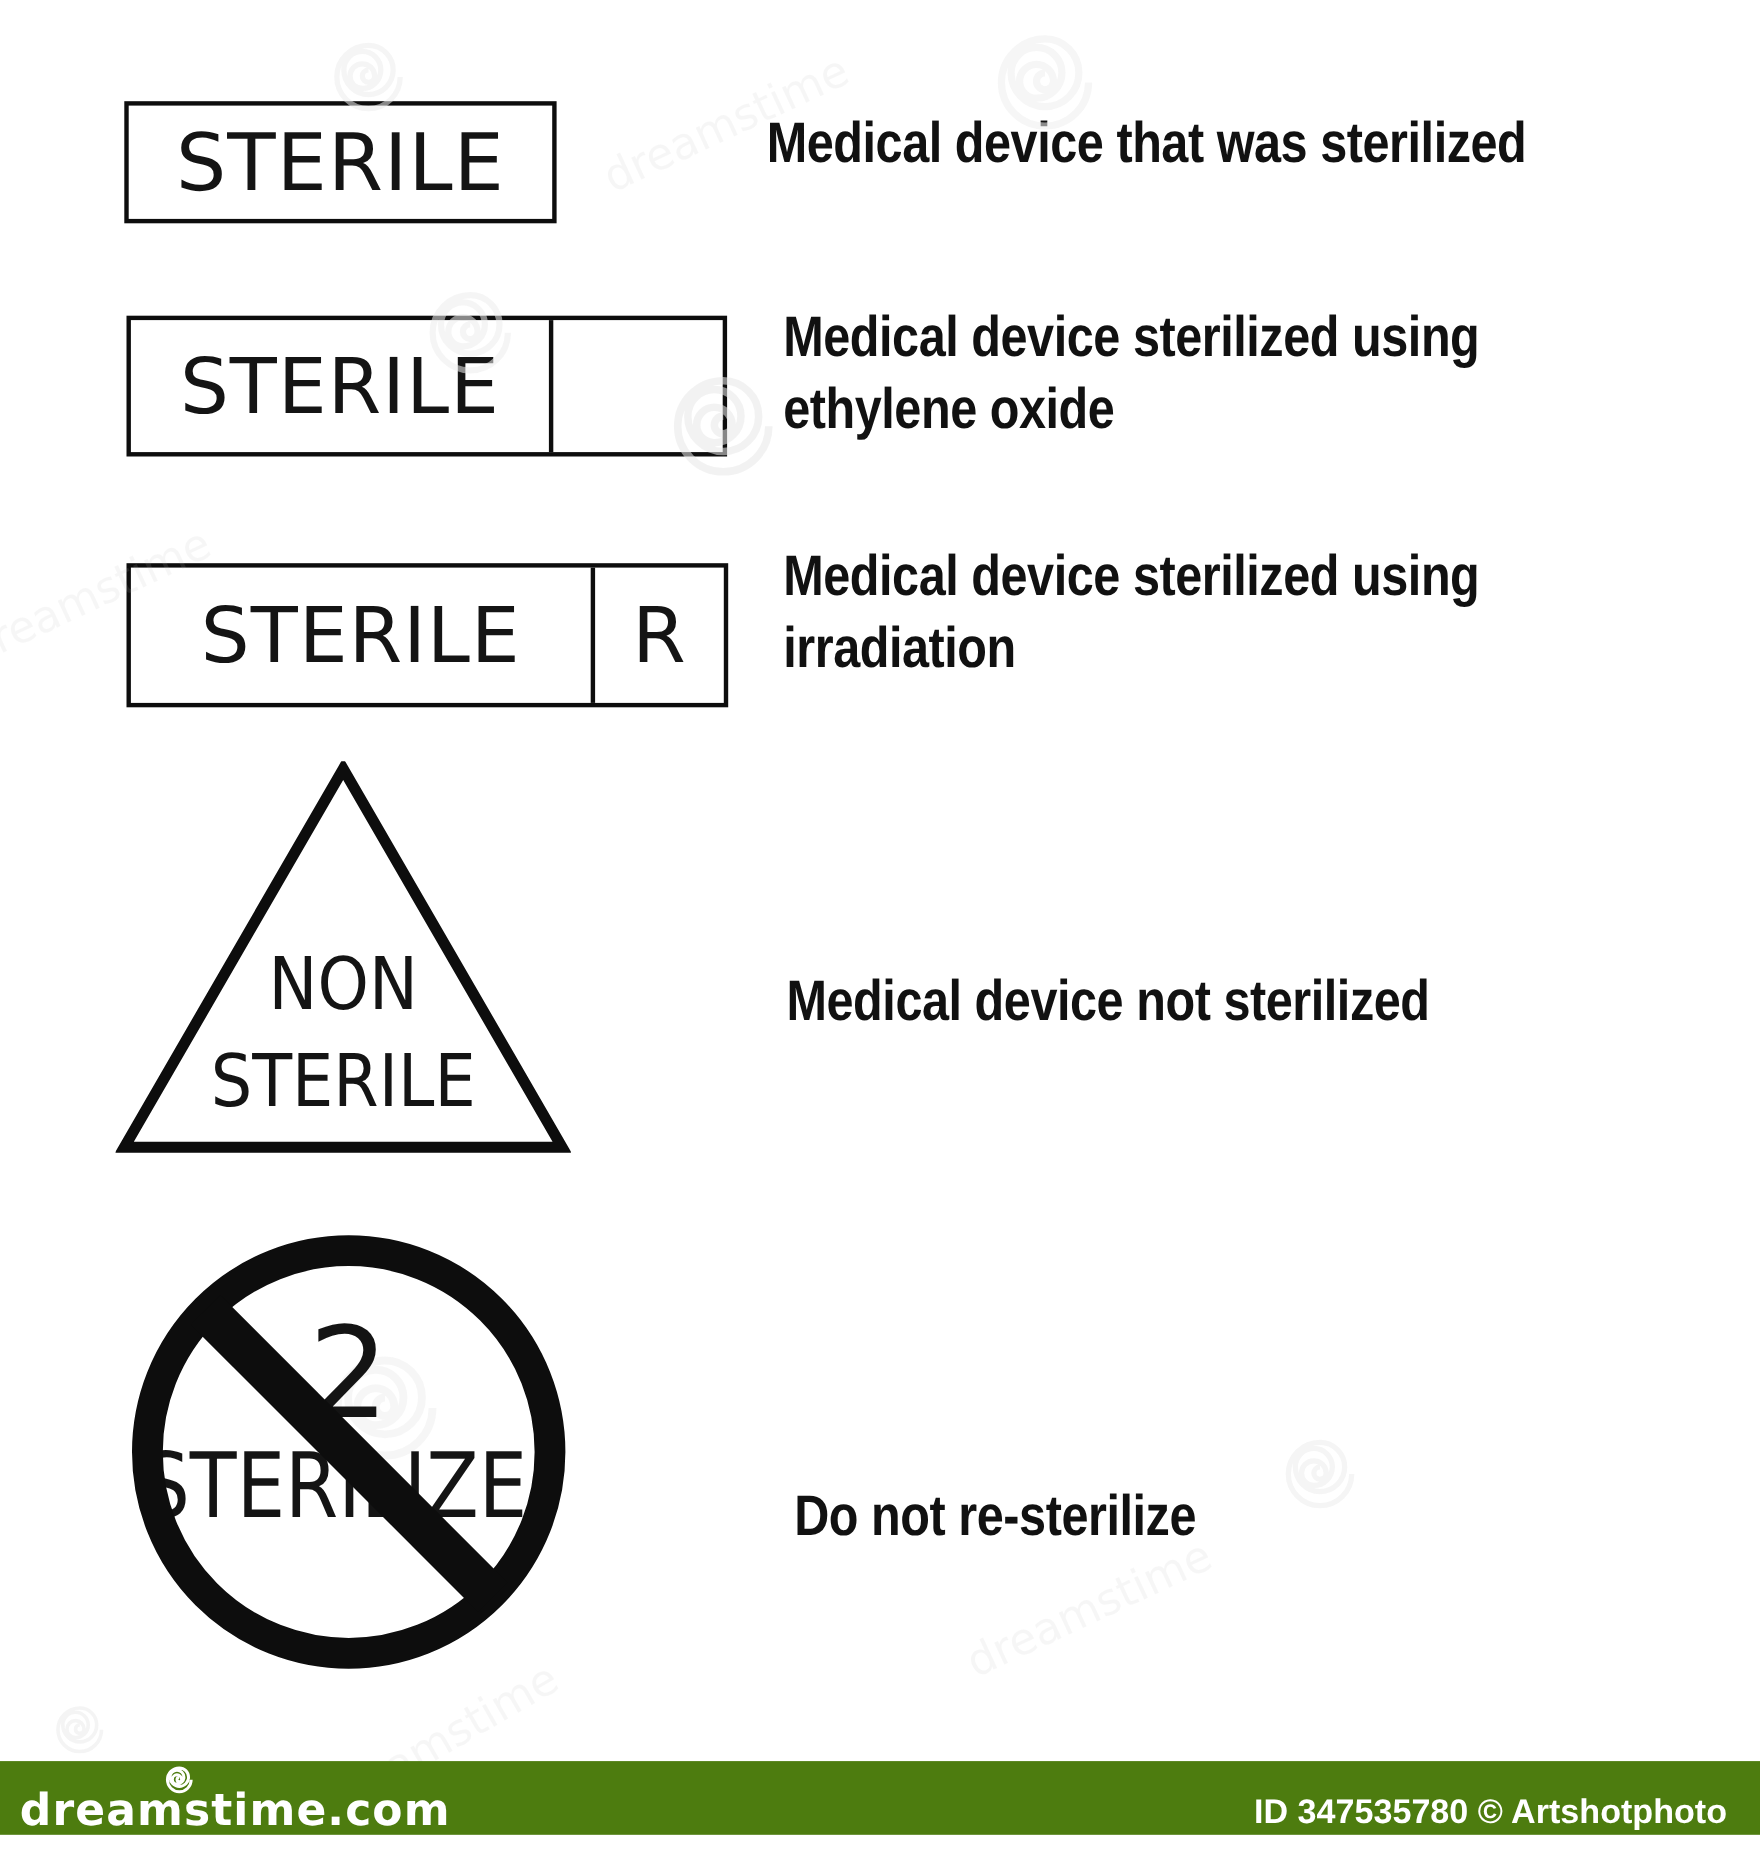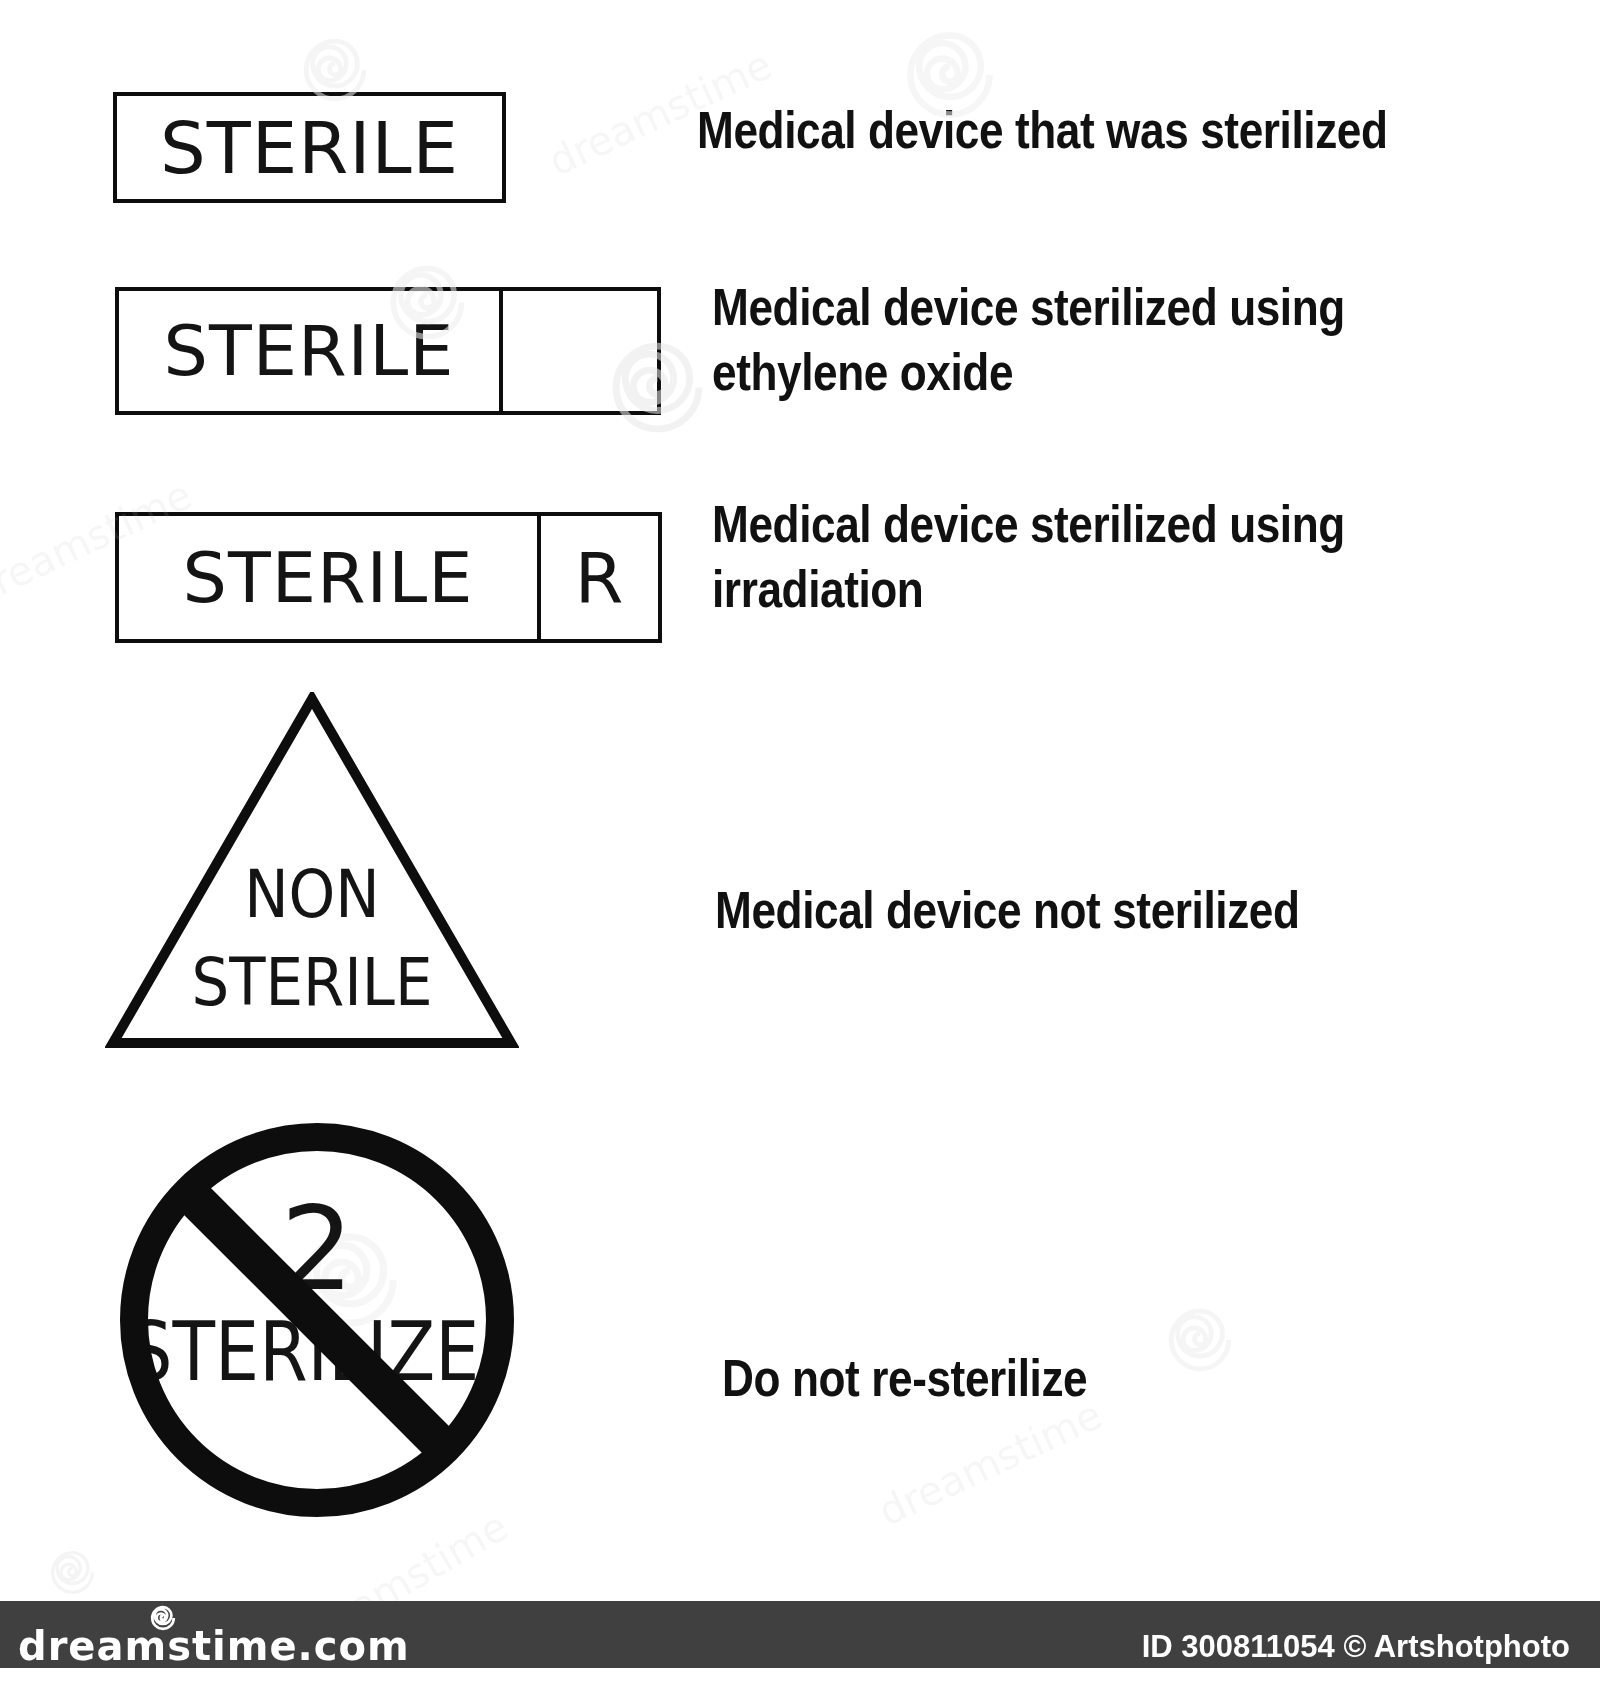--- a/index.html
+++ b/index.html
@@ -37,21 +37,21 @@
   .midlayer { z-index:3; }
   
   .wm-spiral { position:absolute; opacity:0.55; z-index:1; }
   .wm-ghost {
     position:absolute; font-family:"DejaVu Sans", sans-serif; font-size:40px;
     color:#bdbdbd; opacity:0.12; white-space:nowrap; z-index:1;
   }
   
   .footer-bar {
     position:absolute; left:0; top:1601px; width:1600px; height:67px;
-    background:#404040; z-index:6;
+    background:#4d7c0f; z-index:6;
   }
   .footer-logo {
     position:absolute; left:18px; top:22px; color:#ffffff; font-size:40px;
     font-weight:bold; letter-spacing:1px; font-family:"DejaVu Sans", sans-serif;
   }
   .footer-credit {
     position:absolute; right:30px; top:28px; color:#ffffff; font-size:31px;
     font-weight:bold; font-family:"Liberation Sans", sans-serif;
   }
   .logo-spiral { position:absolute; left:148px; top:2px; }
@@ -129,16 +129,16 @@
     <circle cx="202" cy="202" r="183" fill="none" stroke="#0d0d0d" stroke-width="28"></circle>
     <line x1="72" y1="73" x2="333" y2="334" stroke="#0d0d0d" stroke-width="38"></line>
   </svg>
   <div class="desc" style="left:722px; top:1348px; line-height:60px;">Do not re-sterilize</div>
 
   <div class="footer-bar">
     <svg class="logo-spiral" width="30" height="30" viewBox="0 0 100 100">
       <path d="M 86 50 A 36 36 0 1 1 50 14 A 28 28 0 1 1 22 42 A 21 21 0 1 1 43 63 A 14 14 0 1 1 57 49 A 7 7 0 1 1 50 42" fill="none" stroke="#ffffff" stroke-width="9"></path>
     </svg>
     <div class="footer-logo">dreamstime.com</div>
-    <div class="footer-credit">ID 300811054 © Artshotphoto</div>
+    <div class="footer-credit">ID 347535780 © Artshotphoto</div>
   </div>
 
 </div>
 
 </body></html>

